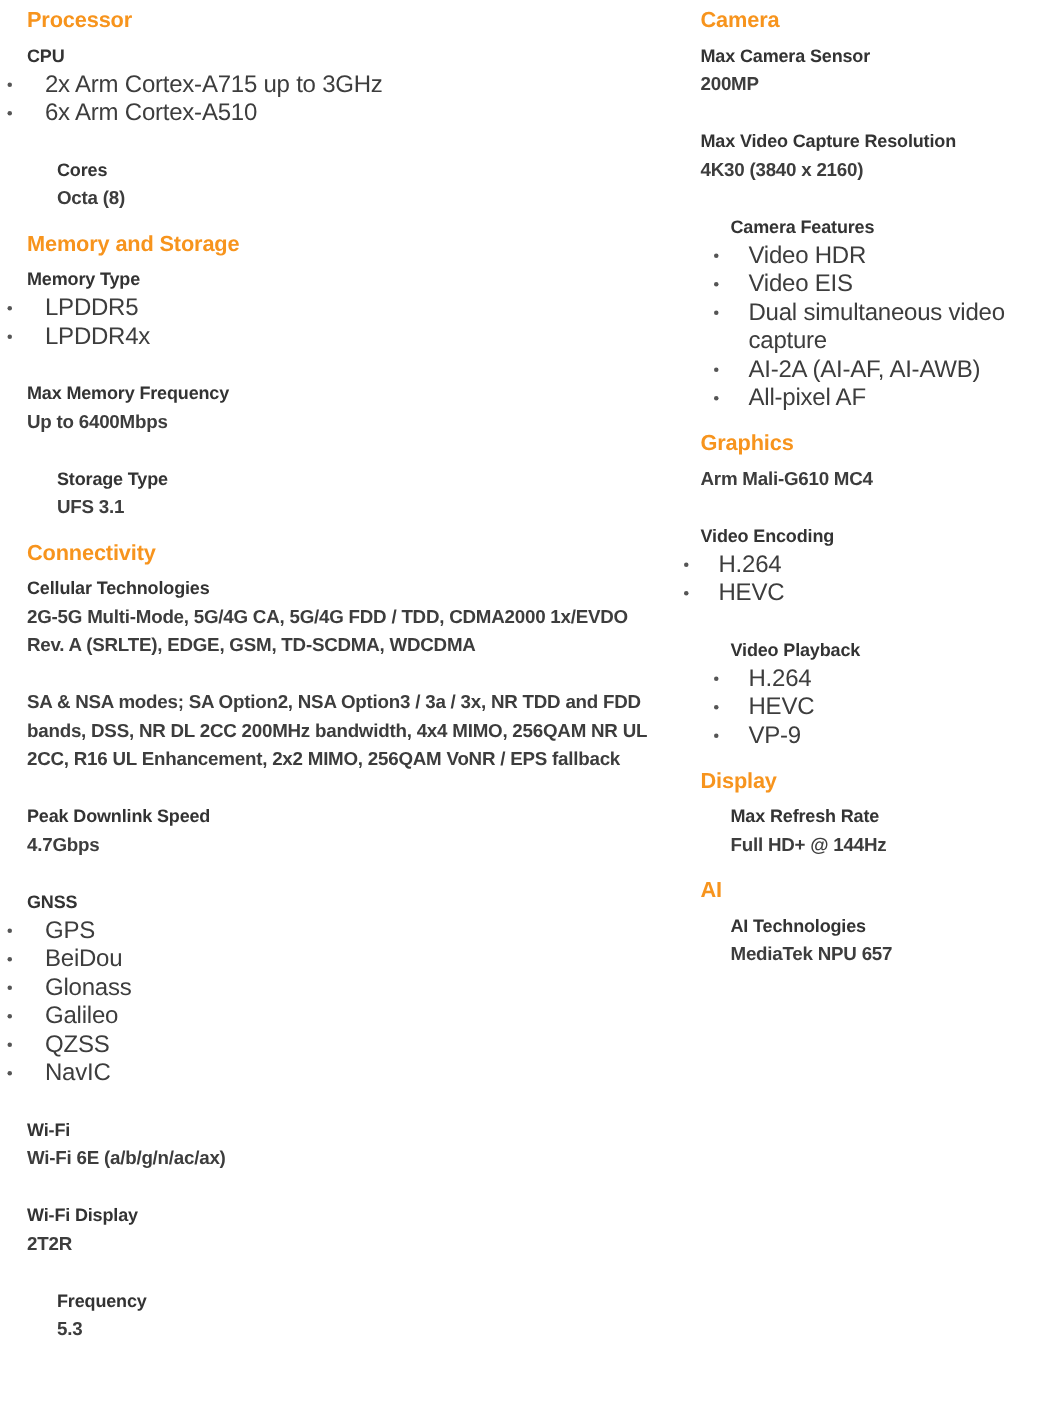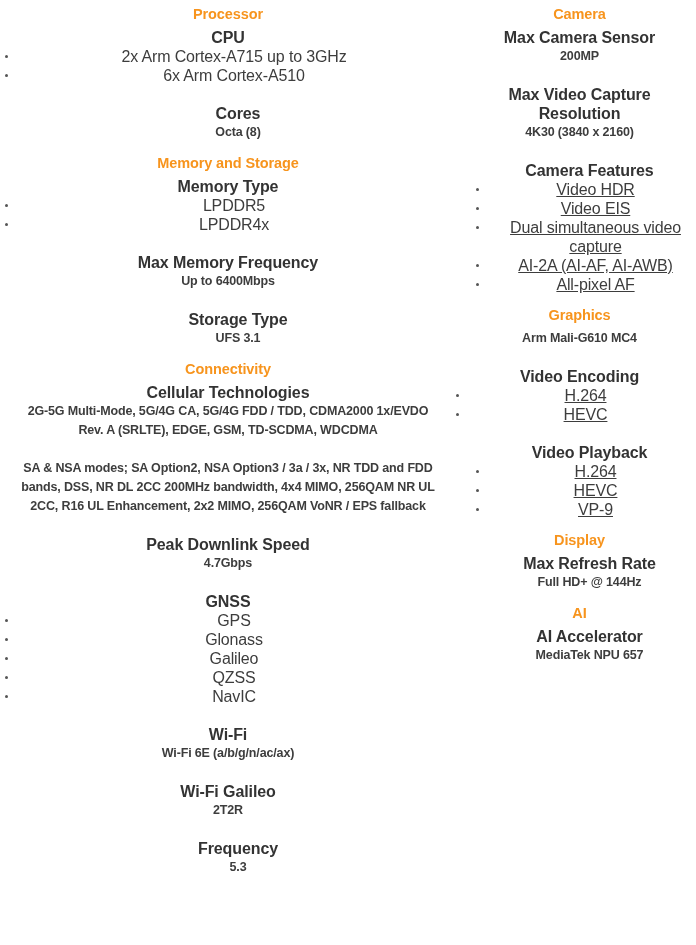--- a/index.html
+++ b/index.html
@@ -25,21 +25,21 @@
       height: 18px;
       margin-top: 5px;
       margin-bottom: 5px;
       letter-spacing: -0.1px;
     }
     .spec {
       margin-bottom: 19px;
     }
     .spec-label {
       font-weight: bold;
-      font-size: 16px;
+      font-size: 12px;
       line-height: 19px;
       color: #333333;
       letter-spacing: -0.1px;
     }
     .spec-value {
       font-size: 12.5px;
       line-height: 19px;
       color: #3d3d3d;
       letter-spacing: -0.15px;
       font-weight: bold;
@@ -58,23 +58,23 @@
       letter-spacing: -0.15px;
     }
     .spec-list li::before {
       content: "";
       position: absolute;
       left: 5px; top: 8px;
       width: 3px; height: 3px;
       border-radius: 50%;
       background: #555555;
     }
-    .col-right .spec-list li { margin-left: -12px; padding-left: 24px; text-decoration: underline; }
+    .col-right .spec-list li { margin-left: -12px; padding-left: 24px; }
     .col-right .spec-list li::before { left: 1px; }
-    .section { margin-bottom: 0; text-align: center; }
+    .section { margin-bottom: 0; }
     .section .spec:last-child { margin-bottom: 12px; margin-left: 20px; }
   </style>
 </head>
 <body>
 
 <div class="col col-left">
 
   <section class="section">
     <h2 class="section-title">Processor</h2>
     <div class="spec">
@@ -119,32 +119,33 @@
       <div class="spec-value">SA &amp; NSA modes; SA Option2, NSA Option3 / 3a / 3x, NR TDD and FDD bands, DSS, NR DL 2CC 200MHz bandwidth, 4x4 MIMO, 256QAM NR UL 2CC, R16 UL Enhancement, 2x2 MIMO, 256QAM VoNR / EPS fallback</div>
     </div>
     <div class="spec">
       <div class="spec-label">Peak Downlink Speed</div>
       <div class="spec-value">4.7Gbps</div>
     </div>
     <div class="spec">
       <div class="spec-label">GNSS</div>
       <ul class="spec-list">
         <li>GPS</li>
+        <li>BeiDou</li>
         <li>Glonass</li>
         <li>Galileo</li>
         <li>QZSS</li>
         <li>NavIC</li>
       </ul>
     </div>
     <div class="spec">
       <div class="spec-label">Wi-Fi</div>
       <div class="spec-value">Wi-Fi 6E (a/b/g/n/ac/ax)</div>
     </div>
     <div class="spec">
-      <div class="spec-label">Wi-Fi Galileo</div>
+      <div class="spec-label">Wi-Fi Display</div>
       <div class="spec-value">2T2R</div>
     </div>
     <div class="spec">
       <div class="spec-label">Frequency</div>
       <div class="spec-value">5.3</div>
     </div>
   </section>
 </div>
 
 <div class="col col-right">
@@ -197,17 +198,17 @@
     <h2 class="section-title">Display</h2>
     <div class="spec">
       <div class="spec-label">Max Refresh Rate</div>
       <div class="spec-value">Full HD+ @ 144Hz</div>
     </div>
   </section>
 
   <section class="section">
     <h2 class="section-title">AI</h2>
     <div class="spec">
-      <div class="spec-label">AI Accelerator</div>
+      <div class="spec-label">AI Technologies</div>
       <div class="spec-value">MediaTek NPU 657</div>
     </div>
   </section>
 </div>
 
 </body></html>

